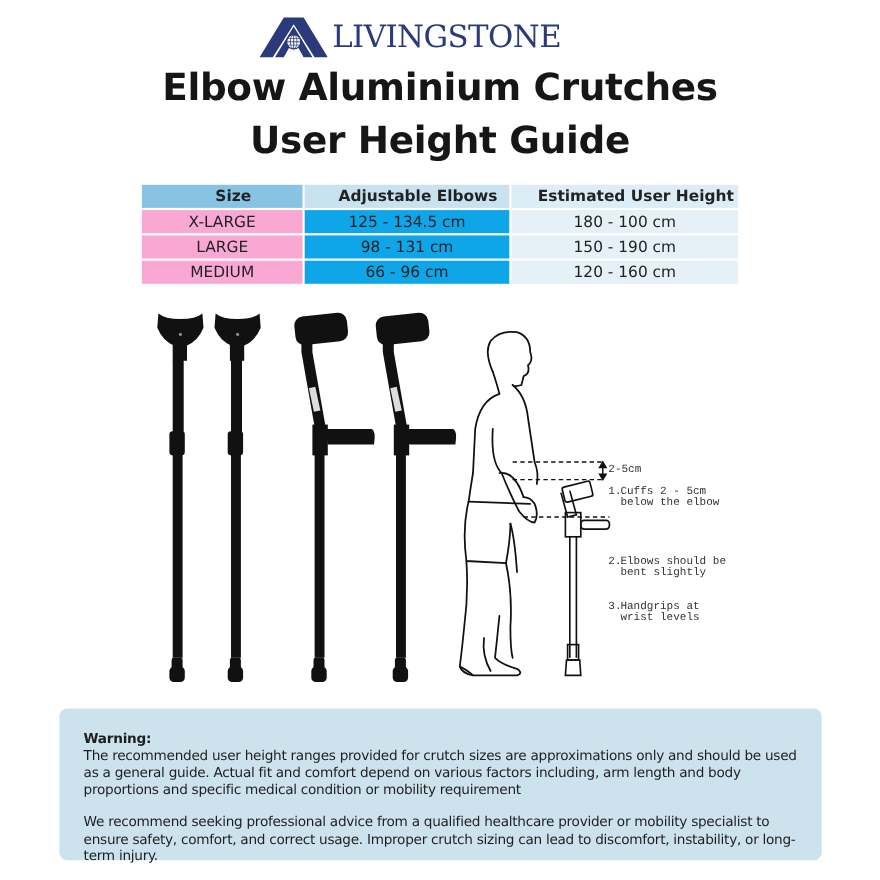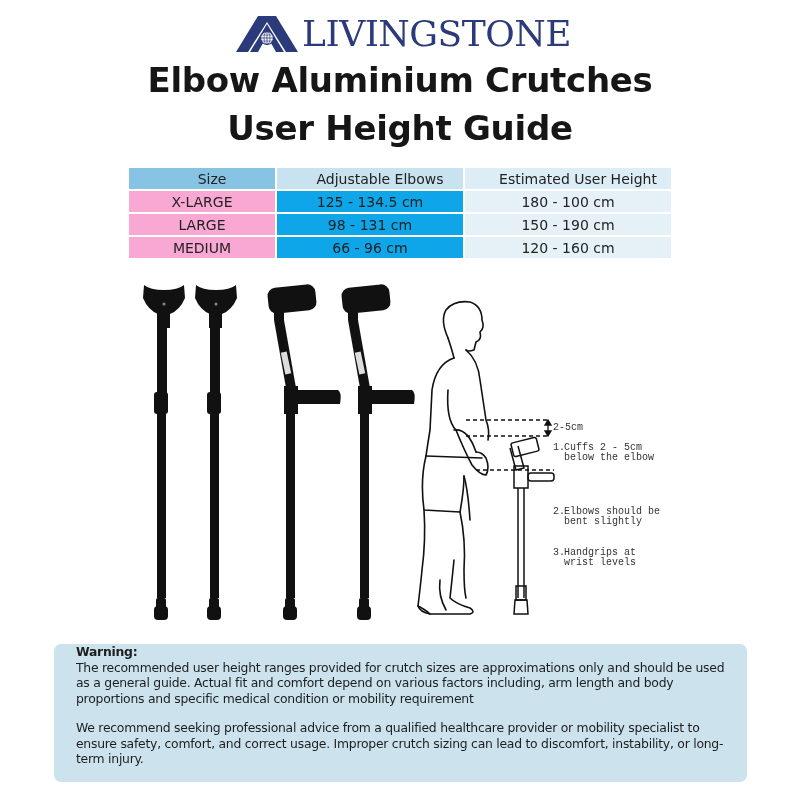--- a/index.html
+++ b/index.html
@@ -1,43 +1,43 @@
 <!DOCTYPE html>
 <html><head>
   <meta charset="utf-8">
   <style>
     * { margin: 0; padding: 0; box-sizing: border-box; }
     html, body { width: 800px; height: 800px; background: #ffffff; overflow: hidden; }
     body { position: relative; font-family: "DejaVu Sans", "Liberation Sans", sans-serif; color: #111; }
 
     .logo { position: absolute; left: 236px; top: 14px; height: 40px; display: flex; align-items: center; }
     .logo-mark { width: 62px; height: 40px; position: relative; }
-    .logo-text { font-family: "DejaVu Serif", "Liberation Serif", serif; font-size: 36px; color: #2b3a7a; letter-spacing: -0.5px; margin-left: 4px; line-height: 40px; font-weight: normal; }
+    .logo-text { font-family: "DejaVu Serif", "Liberation Serif", serif; font-size: 28px; color: #2b3a7a; letter-spacing: -0.5px; margin-left: 4px; line-height: 40px; font-weight: normal; }
 
     .title { position: absolute; left: 0; width: 800px; text-align: center; font-weight: bold; font-size: 34px; color: #161616; letter-spacing: -0.3px; }
     .title.l1 { top: 60px; }
     .title.l2 { top: 108px; }
 
     table.sizes { position: absolute; left: 127px; top: 166px; border-collapse: separate; border-spacing: 2px; font-size: 14px; }
     table.sizes td, table.sizes th { height: 21px; text-align: center; padding: 0; color: #222; }
-    table.sizes th { font-weight: normal; padding-left: 20px; }
+    table.sizes th { font-weight: bold; padding-left: 20px; }
     .c1 { width: 146px; background: #f9a8d4; }
     .c2 { width: 186px; background: #0ea5e9; }
     .c3 { width: 206px; background: #e5f1f7; }
     table.sizes th.c1 { background: #87c4e4; }
     table.sizes th.c2 { background: #c8e2ef; }
     table.sizes th.c3 { background: #dcedf5; margin-top: 28px; }
 
     .illus { position: absolute; left: 130px; top: 280px; width: 560px; height: 350px; }
 
     .note { position: absolute; font-size: 10px; color: #333; line-height: 10px; font-family: Liberation Mono, monospace; }
     .note .num { display: inline-block; width: 11px; }
     .note .indent { padding-left: 11px; }
 
-    .warning { position: absolute; left: 54px; top: 644px; width: 693px; height: 138px; background: #cce3ee; border-radius: 7px; padding: 0 22px; font-size: 12.4px; line-height: 15.5px; color: #1e1e1e; font-family: "DejaVu Sans", sans-serif; letter-spacing: -0.25px; }
+    .warning { position: absolute; left: 54px; top: 644px; width: 693px; height: 138px; background: #cce3ee; border-radius: 7px; padding: 19px 22px; font-size: 12.4px; line-height: 15.5px; color: #1e1e1e; font-family: "DejaVu Sans", sans-serif; letter-spacing: -0.25px; }
     .warning .w-title { font-weight: bold; }
     .warning .gap { height: 14px; }
   </style>
 </head>
 <body>
 
 <div class="logo">
   <div class="logo-mark">
     <svg width="62" height="40" viewBox="0 0 62 40">
       <polygon points="0,38 22,2 40,2 62,38 50,38 31,8 12,38" fill="#2b3a7a"></polygon>

